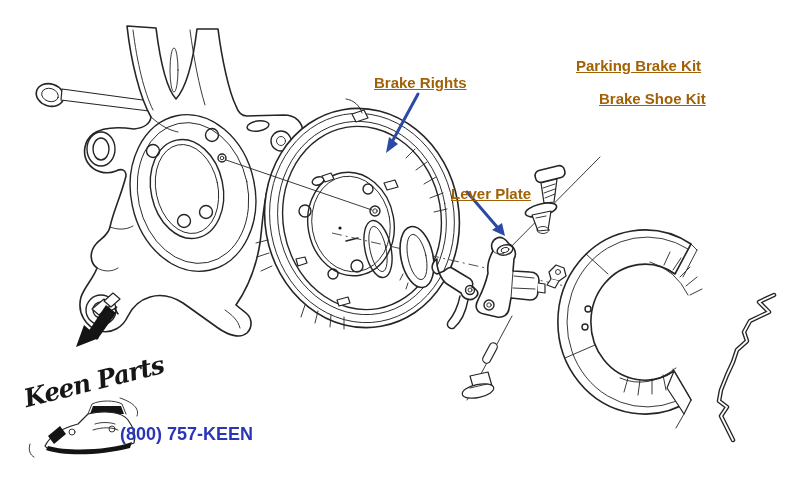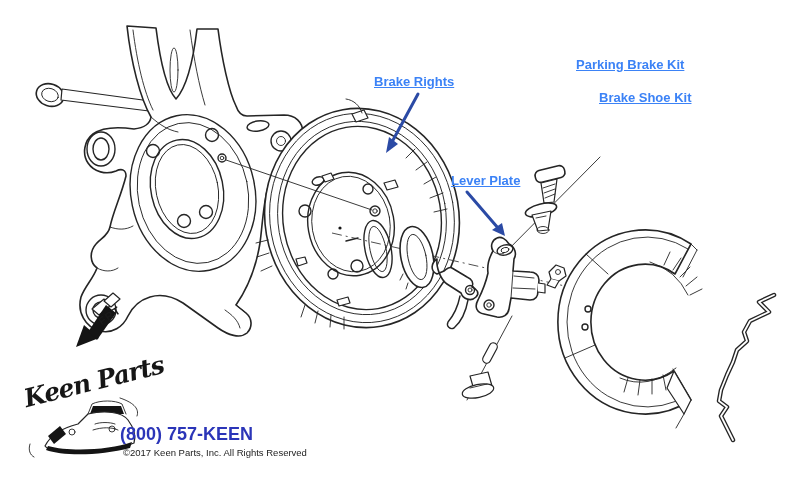--- a/index.html
+++ b/index.html
@@ -7,21 +7,21 @@
          font-family:"Liberation Sans",sans-serif;}
   .stage svg{position:absolute;left:0;top:0;}
   .ln{fill:none;stroke:#252525;stroke-width:1.4;stroke-linecap:round;stroke-linejoin:round;}
   .th{fill:none;stroke:#252525;stroke-width:0.9;stroke-linecap:round;}
   .fw{fill:#ffffff;stroke:#252525;stroke-width:1.6;stroke-linejoin:round;}
   .fw2{fill:#ffffff;stroke:#252525;stroke-width:1.2;stroke-linejoin:round;}
   .fb{fill:#141414;stroke:none;}
   .dash{fill:none;stroke:#3a3a3a;stroke-width:0.9;stroke-dasharray:10 4 2 4;}
   .blue{fill:none;stroke:#2B4AA5;stroke-width:3;stroke-linecap:round;}
   .bluehead{fill:#2B4AA5;stroke:none;}
-  .part-label{position:absolute;font-size:13px;font-weight:bold;color:#3b82f6;
+  .part-label{position:absolute;font-size:15px;font-weight:bold;color:#a16207;
               text-decoration:underline;white-space:nowrap;cursor:pointer;}
   .frt{position:absolute;left:96px;top:317px;font-size:11px;font-weight:bold;color:#1a1a1a;
        transform:rotate(-33deg);transform-origin:left top;letter-spacing:1px;}
   .logo-script{position:absolute;left:28px;top:384px;font-family:"DejaVu Serif",serif;
        font-style:italic;font-weight:bold;font-size:25px;color:#161616;
        transform:rotate(-14deg);transform-origin:left bottom;letter-spacing:-1px;white-space:nowrap;}
   .phone{position:absolute;left:120px;top:424px;font-size:18px;font-weight:bold;color:#2B35B8;white-space:nowrap;}
   .copyright{position:absolute;left:123px;top:447px;font-size:9.5px;color:#1c1c1c;white-space:nowrap;}
 </style>
 </head>
@@ -196,21 +196,20 @@
     <polygon class="fb" points="48,436 60,426 66,434 54,444"></polygon>
     <circle class="th" cx="72" cy="432" r="3"></circle>
     <circle class="th" cx="112" cy="429" r="3"></circle>
     <path class="th" d="M30,444 C28,450 30,455 34,457 M120,398 C132,402 140,408 137,416"></path>
   </g>
 </svg>
 
 <div class="part-label" style="left:374px;top:74px;">Brake Rights</div>
 <div class="part-label" style="left:576px;top:57px;">Parking Brake Kit</div>
 <div class="part-label" style="left:576px;top:90px;padding-left:23px;">Brake Shoe Kit</div>
-<div class="part-label" style="left:451px;top:173px;">Lever Plate</div>
+<div class="part-label" style="left:451px;top:185px;">Lever Plate</div>
 
 <div class="frt">FRT</div>
 
 <div class="logo-script">Keen Parts</div>
 <div class="phone">(800) 757-KEEN</div>
-<div class="copyright">©2017 Keen Parts, Inc. All Rights Reserved</div>
 
 </div>
 
 </body></html>

